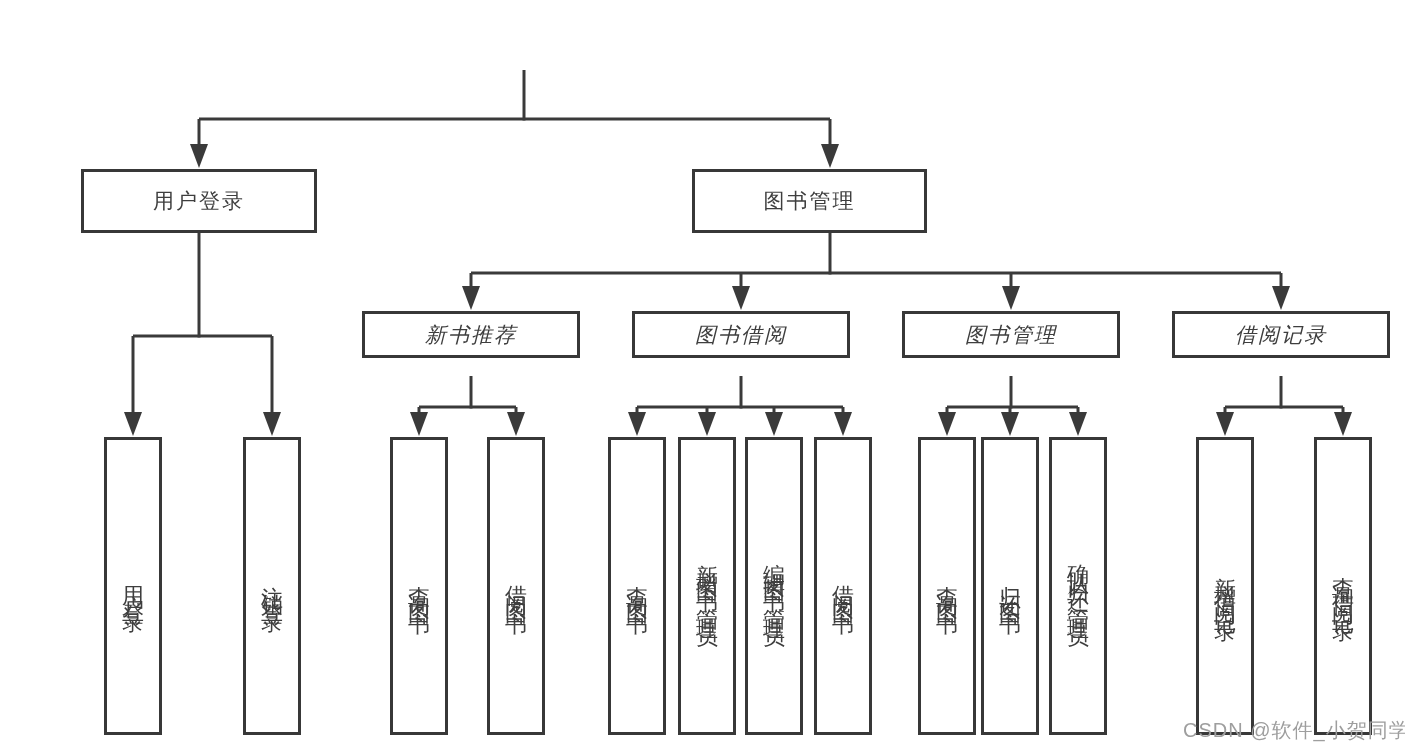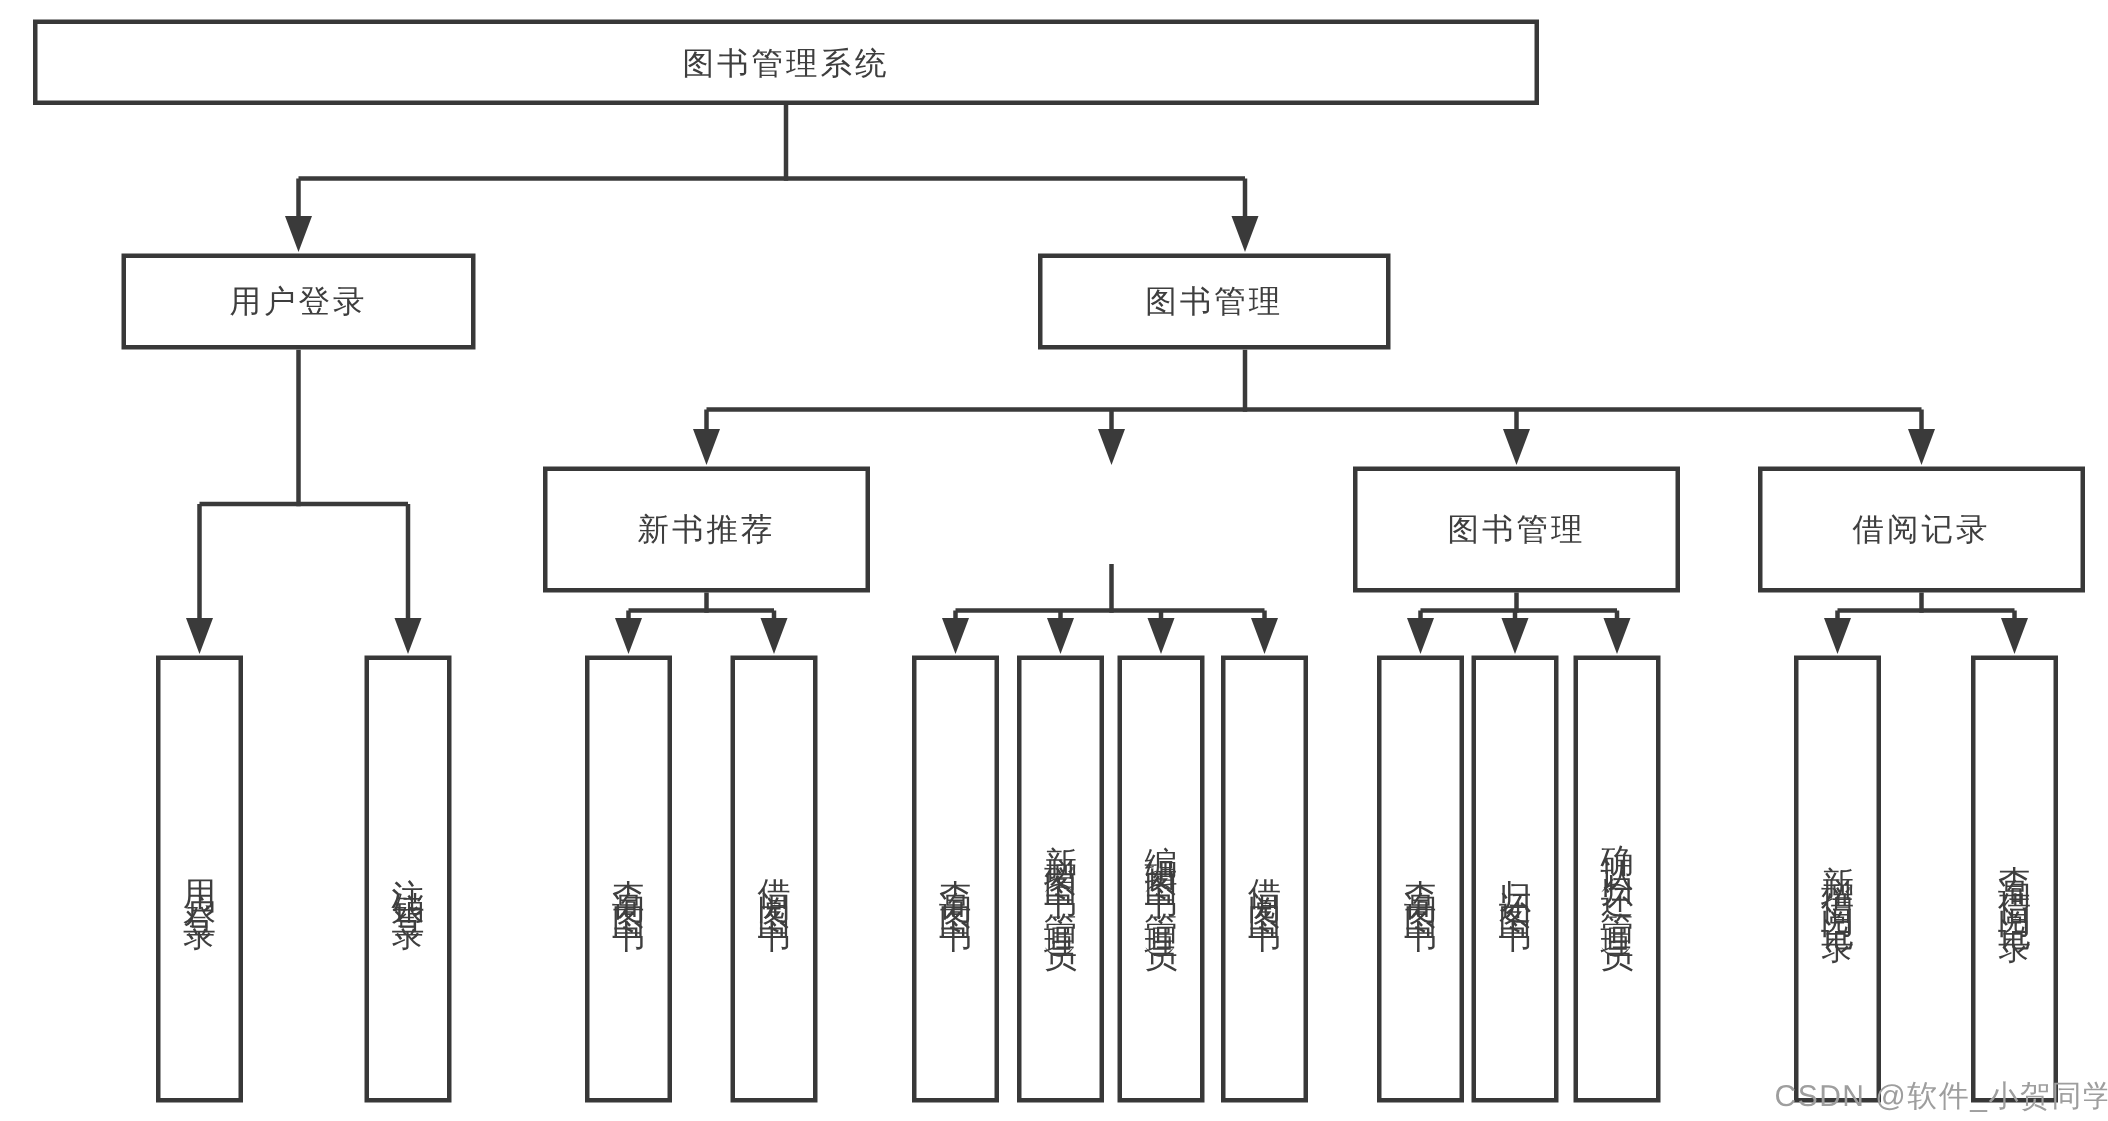--- a/index.html
+++ b/index.html
@@ -26,21 +26,21 @@
     align-items: center;
     justify-content: center;
   }
   .box.h {
     font-size: 21px;
     letter-spacing: 2px;
     white-space: nowrap;
   }
   .root-box   { left: 22px;  top: 13px;  width: 1004px; height: 57px; }
   .lvl2-box   { top: 169px; height: 64px; }
-  .lvl3-box   { top: 311px; height: 84px; }
+  .lvl3-box   { top: 311px; height: 47px; font-style: italic; }
   .leaf       { top: 437px; height: 298px; width: 58px; }
   .vtext {
     writing-mode: vertical-rl;
     text-orientation: mixed;
     font-size: 22px;
     letter-spacing: 9px;
     color: #3e3e3e;
     line-height: 1;
   }
   .watermark {
@@ -128,26 +128,26 @@
     <g>
       <line x1="1281" y1="376" x2="1281" y2="408.5" fill="none"></line>
       <line x1="1225" y1="407" x2="1343" y2="407" fill="none"></line>
       <line x1="1225" y1="407" x2="1225" y2="414" fill="none"></line>
       <polygon points="1216,412 1234,412 1225,436" stroke="none"></polygon>
       <line x1="1343" y1="407" x2="1343" y2="414" fill="none"></line>
       <polygon points="1334,412 1352,412 1343,436" stroke="none"></polygon>
     </g>
   </svg>
 
-  <div class="box h root-box">图书管理系统</div>
 
   <div class="box h lvl2-box" style="left:81px; width:236px;">用户登录</div>
   <div class="box h lvl2-box" style="left:692px; width:235px;">图书管理</div>
 
   <div class="box h lvl3-box" style="left:362px; width:218px;">新书推荐</div>
+  <div class="box h lvl3-box" style="left:632px; width:218px;">图书借阅</div>
   <div class="box h lvl3-box" style="left:902px; width:218px;">图书管理</div>
   <div class="box h lvl3-box" style="left:1172px; width:218px;">借阅记录</div>
 
   <div class="box leaf" style="left:104px;">
     <span class="vtext">用户登录</span>
   </div>
   <div class="box leaf" style="left:243px;">
     <span class="vtext">注销登录</span>
   </div>
 

